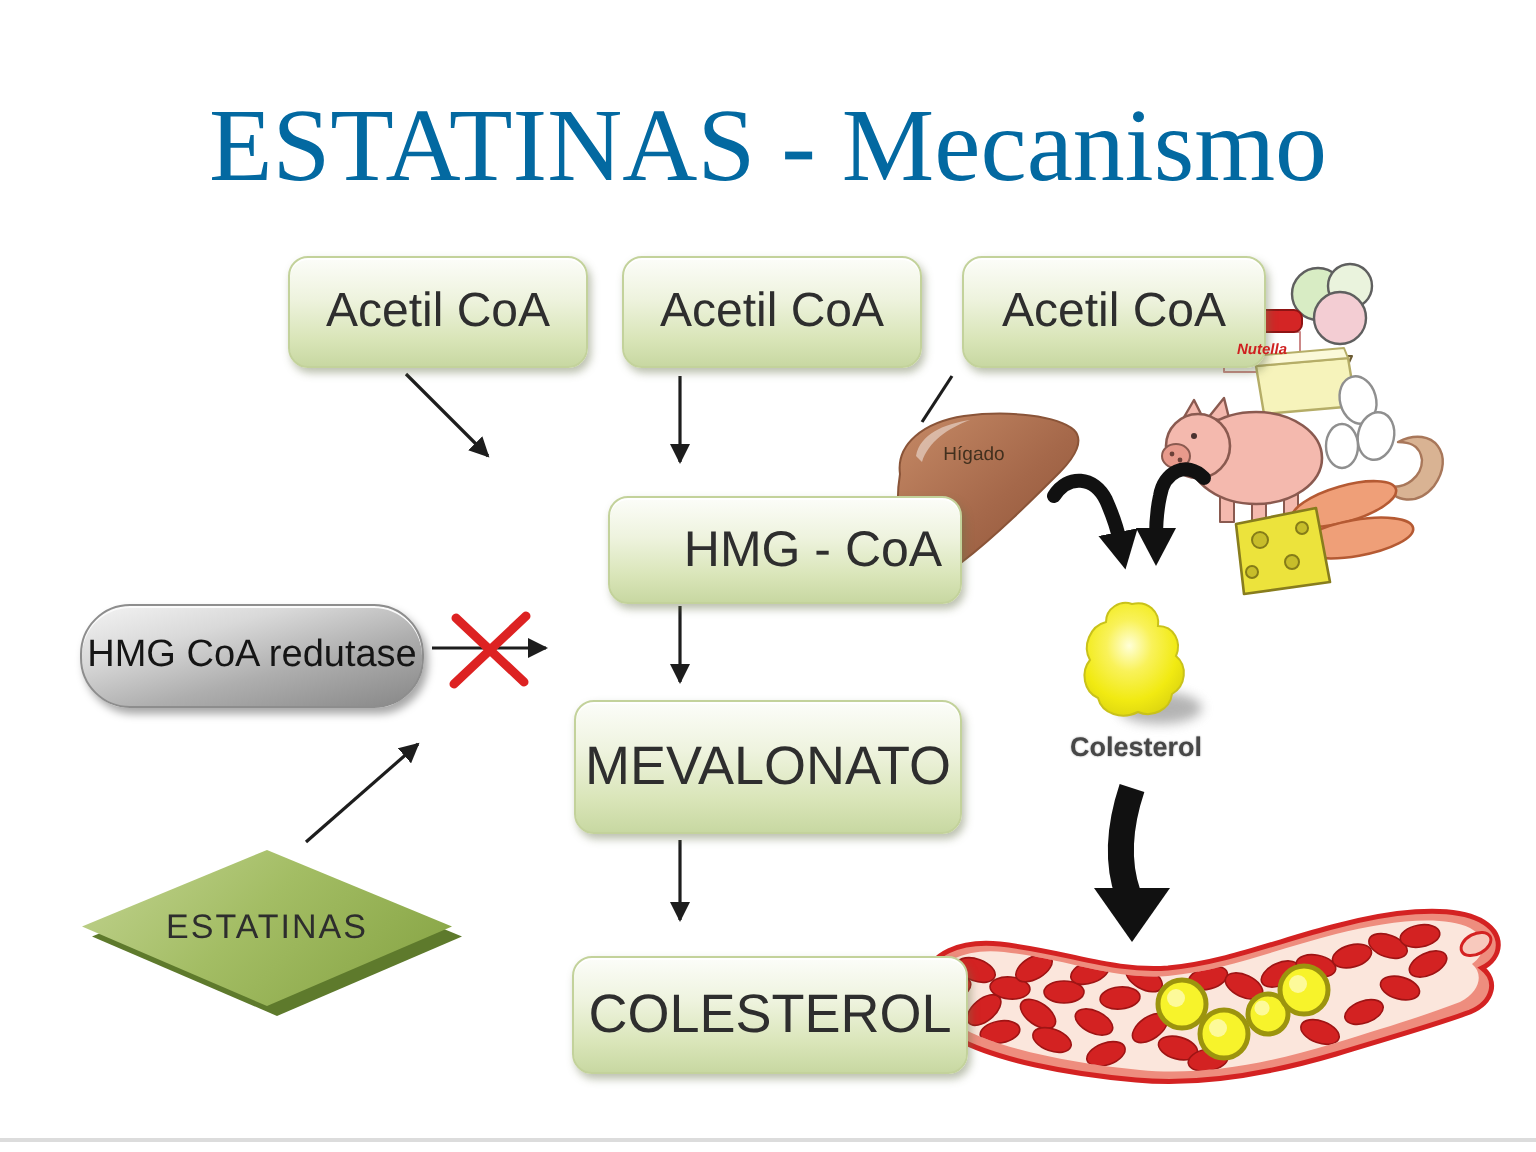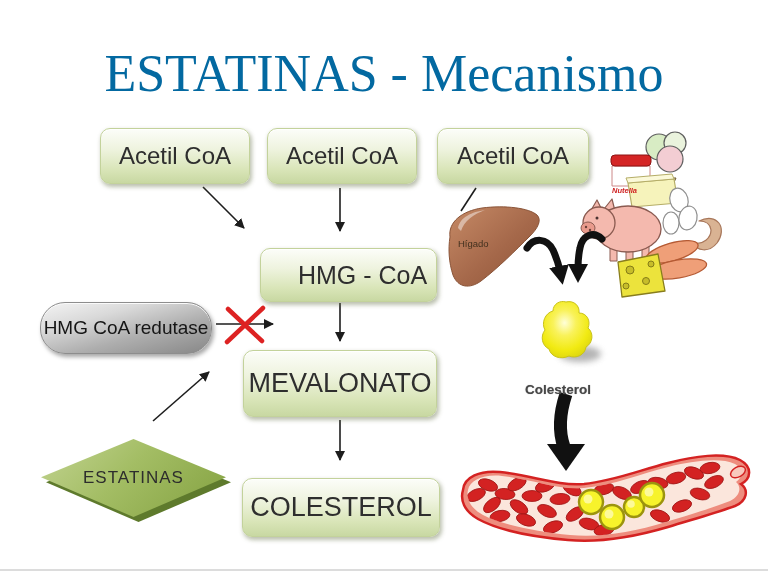--- a/index.html
+++ b/index.html
@@ -11,43 +11,43 @@
     position:absolute;left:0;top:44px;width:100%;text-align:center;
     font-family:"Liberation Serif",serif;font-size:52px;color:#0369a1;letter-spacing:0px;
   }
   .art{position:absolute;left:0;top:0;width:768px;height:576px;pointer-events:none;}
   .gbox{
     position:absolute;border-radius:10px;
     background:linear-gradient(180deg,#fcfdf9 0%,#eef3de 38%,#d9e5b8 75%,#c8d8a2 100%);
     border:1px solid #c3d29b;
     box-shadow:inset 0 1px 0 #ffffff,1.5px 2.5px 4px rgba(105,115,75,.45);
     display:flex;align-items:center;justify-content:center;
-    color:#2e2e2e;white-space:nowrap;
+    color:#2e2e2e;white-space:nowrap;margin-left:44px;
   }
   .graybox{
     position:absolute;border-radius:10px;
     background:linear-gradient(165deg,#f4f4f4 0%,#d9d9d9 30%,#aeaeae 62%,#878787 100%);
     border:1px solid #8d8d8d;
     box-shadow:inset 0 1px 0 #fafafa,2px 3px 4px rgba(0,0,0,.35);
     display:flex;align-items:center;justify-content:center;
     color:#151515;white-space:nowrap;
   }
-  .diamond-wrap{position:absolute;left:41px;top:439px;width:185px;height:78px;text-align:center;}
+  .diamond-wrap{position:absolute;left:41px;top:425px;width:185px;height:78px;text-align:center;}
   .diamond-shadow{
     position:absolute;left:5px;top:5px;right:-5px;bottom:-5px;background:#5e7a2c;
     clip-path:polygon(50% 0,100% 49%,50% 100%,0 49%);
   }
   .diamond{
     position:absolute;inset:0;
     background:linear-gradient(135deg,#c3d492 0%,#a3bd64 45%,#83a140 100%);
     clip-path:polygon(50% 0,100% 49%,50% 100%,0 49%);
     display:flex;align-items:center;justify-content:center;
     color:#2d2d2d;font-size:17px;letter-spacing:1px;
   }
-  .ill-label{position:absolute;line-height:1.05;margin-top:16px;}
+  .ill-label{position:absolute;text-align:center;line-height:1.05;}
   .liver-label{left:458px;top:223px;width:58px;font-size:9.5px;font-weight:normal;color:#42301e;}
   .chol-label{left:525px;top:367px;width:86px;font-size:13.5px;font-weight:bold;color:#474747;text-shadow:0 0 1px #9a9a9a;}
   .nutella-label{left:612px;top:171px;width:38px;font-size:7.5px;font-weight:bold;font-style:italic;color:#cf2020;}
   .bottom-edge{position:absolute;left:0;right:0;bottom:5px;height:2px;background:#dcdcdc;}
 </style>
 </head>
 <body>
 
 <div class="slide">
 

